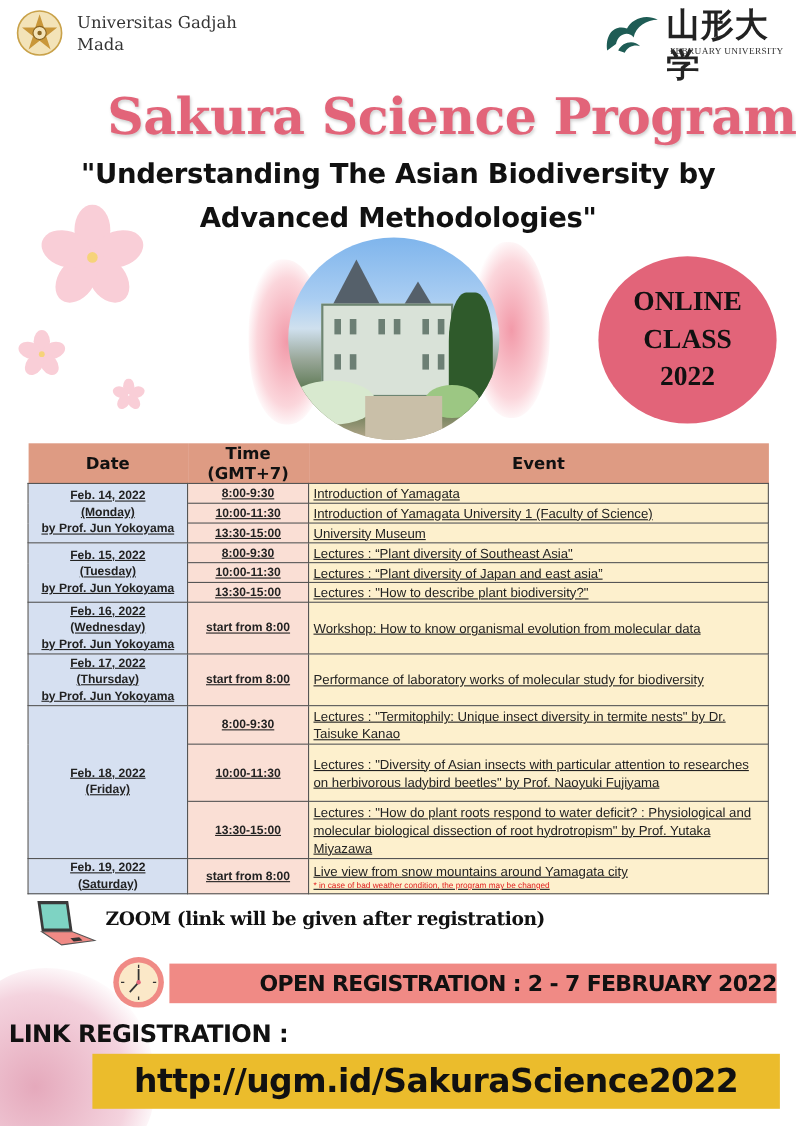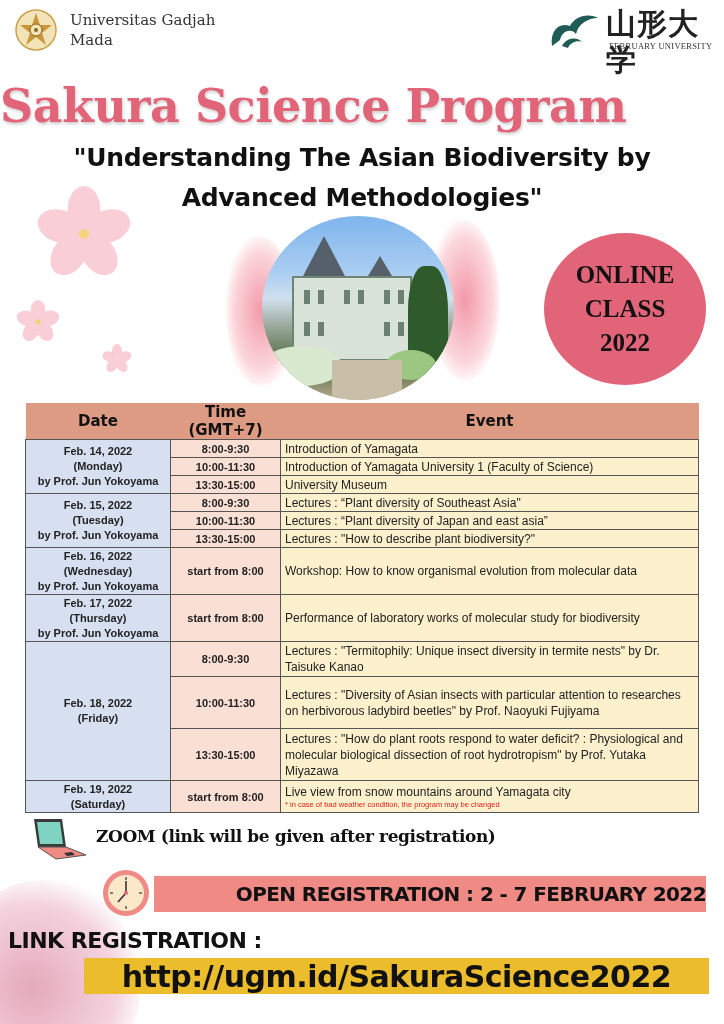--- a/index.html
+++ b/index.html
@@ -9,21 +9,21 @@
   .abs { position: absolute; }
 
   
   .ugm-logo { left: 14px; top: 8px; width: 44px; height: 44px; }
   .ugm-text { left: 70px; top: 10px; width: 190px; text-align: left; font-family: "DejaVu Serif", serif; font-size: 15px; color: #333; line-height: 20px; }
   .yu-logo { left: 548px; top: 10px; width: 54px; height: 42px; }
   .yu-kanji { left: 606px; top: 6px; font-family: "DejaVu Serif", serif; font-size: 30px; color: #222; letter-spacing: 1px; line-height: 36px; font-weight: bold; }
   .yu-en { left: 609px; top: 41px; font-family: "Liberation Serif", serif; font-size: 8.5px; color: #333; letter-spacing: 0.3px; }
 
   
-  .main-title { left: 0; top: 74px; width: 724px; text-align: left; font-family: "DejaVu Serif", serif; font-weight: bold; font-size: 46px; color: #e26479; letter-spacing: -0.5px; text-shadow: 1px 2px 3px rgba(0,0,0,0.2); line-height: 64px; }
+  .main-title { left: 0; top: 74px; width: 724px; text-align: right; font-family: "DejaVu Serif", serif; font-weight: bold; font-size: 46px; color: #e26479; letter-spacing: -0.5px; text-shadow: 1px 2px 3px rgba(0,0,0,0.2); line-height: 64px; }
   .subtitle { left: 0; top: 138px; width: 724px; text-align: center; font-family: "DejaVu Sans", sans-serif; font-weight: bold; font-size: 25px; color: #111; line-height: 40px; letter-spacing: -0.3px; }
 
   
   .blossom { position: absolute; }
   .splash { position: absolute; border-radius: 45% 55% 50% 50%; background: radial-gradient(ellipse at 50% 50%, rgba(238,120,140,0.75), rgba(248,180,190,0.55) 55%, rgba(255,220,225,0) 75%); }
 
   .photo { left: 262px; top: 216px; width: 192px; height: 184px; border-radius: 50%; overflow: hidden;
     background: linear-gradient(180deg, #7fb5ec 0%, #a9cdf2 30%, #cfe0ee 45%, #9aa89a 60%, #4b6a3e 80%, #b7a98e 100%); }
   .photo .building { position: absolute; left: 30px; top: 60px; width: 120px; height: 85px; background: #d9e2d8; border: 2px solid #6d8572; }
   .photo .roof1 { position: absolute; left: 40px; top: 20px; width: 0; height: 0; border-left: 22px solid transparent; border-right: 22px solid transparent; border-bottom: 42px solid #55606a; }
@@ -33,34 +33,34 @@
   .photo .bush1 { position: absolute; left: 0; bottom: 14px; width: 80px; height: 40px; background: #d8e9cf; border-radius: 50%; }
   .photo .bush2 { position: absolute; right: 18px; bottom: 20px; width: 50px; height: 30px; background: #9cc783; border-radius: 50%; }
   .photo .path { position: absolute; left: 70px; bottom: 0; width: 70px; height: 40px; background: #c9bfa8; }
 
   .online-badge { left: 544px; top: 233px; width: 162px; height: 152px; border-radius: 50%; background: #e26479; display: flex; flex-direction: column; align-items: center; justify-content: center; }
   .online-badge span { font-family: "Liberation Serif", serif; font-weight: bold; font-size: 25px; color: #111; line-height: 34px; }
 
   
   .schedule { left: 25px; top: 403px; width: 674px; border-collapse: collapse; font-family: "Liberation Sans", sans-serif; }
   .schedule th { background: #de9b83; font-family: "DejaVu Sans", sans-serif; font-weight: bold; font-size: 15px; height: 28px; color: #111; border: none; }
-  .schedule td { border: 1px solid #555; font-size: 12px; color: #222; padding: 0 4px; vertical-align: middle; }
+  .schedule td { border: 1px solid #555; font-size: 12px; color: #222; padding: 0 4px; vertical-align: middle; text-decoration: underline; }
   .schedule td.date { background: #d6e0f1; text-align: center; font-weight: bold; font-size: 11px; line-height: 15px; width: 145px; }
   .schedule td.time { background: #fadfd5; text-align: center; font-weight: bold; font-size: 11px; width: 110px; }
   .schedule td.event { background: #fdf0cd; line-height: 16px; }
   .schedule .note { display: block; color: #e02020; font-size: 7.5px; line-height: 9px; }
 
   
   .laptop { left: 28px; top: 817px; width: 60px; height: 44px; }
   .zoom-line { left: 96px; top: 826px; font-family: "DejaVu Serif", serif; font-weight: bold; font-size: 17px; color: #111; letter-spacing: -0.4px; }
   .clock { left: 101px; top: 868px; width: 50px; height: 50px; }
   .reg-bar { left: 154px; top: 876px; width: 552px; height: 36px; background: #f08a85; display: flex; align-items: center; justify-content: flex-end; }
   .reg-bar span { font-family: "DejaVu Sans", sans-serif; font-weight: bold; font-size: 20px; color: #111; letter-spacing: -0.6px; }
   .link-label { left: 8px; top: 928px; font-family: "DejaVu Sans", sans-serif; font-weight: bold; font-size: 22px; color: #111; letter-spacing: -0.5px; }
-  .link-bar { left: 84px; top: 958px; width: 625px; height: 36px; background: #ebbc2c; display: flex; align-items: center; justify-content: center; }
+  .link-bar { left: 84px; top: 958px; width: 625px; height: 50px; background: #ebbc2c; display: flex; align-items: center; justify-content: center; }
   .link-bar a { font-family: "DejaVu Sans", sans-serif; font-weight: bold; font-size: 30px; color: #111; text-decoration: none; letter-spacing: -0.5px; }
   .bottom-splash { left: -40px; top: 880px; width: 180px; height: 180px; border-radius: 50% 60% 40% 50%; background: radial-gradient(ellipse at 40% 60%, rgba(220,140,165,0.75), rgba(235,175,195,0.55) 55%, rgba(255,230,238,0) 75%); }
 </style>
 </head>
 <body>
 
 <div class="splash" style="left:226px;top:236px;width:70px;height:150px;"></div>
 <div class="splash" style="left:430px;top:220px;width:70px;height:160px;"></div>
 <div class="abs bottom-splash"></div>
 

